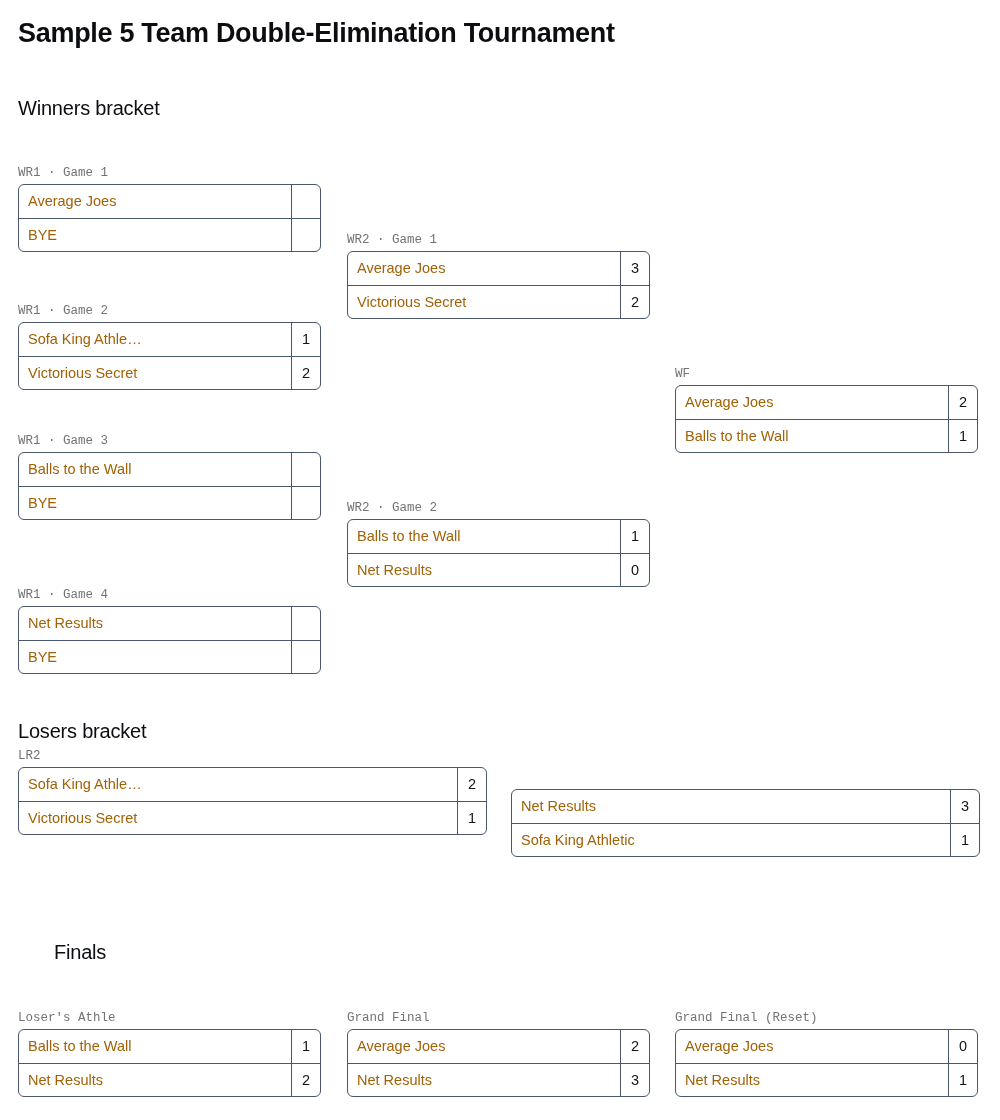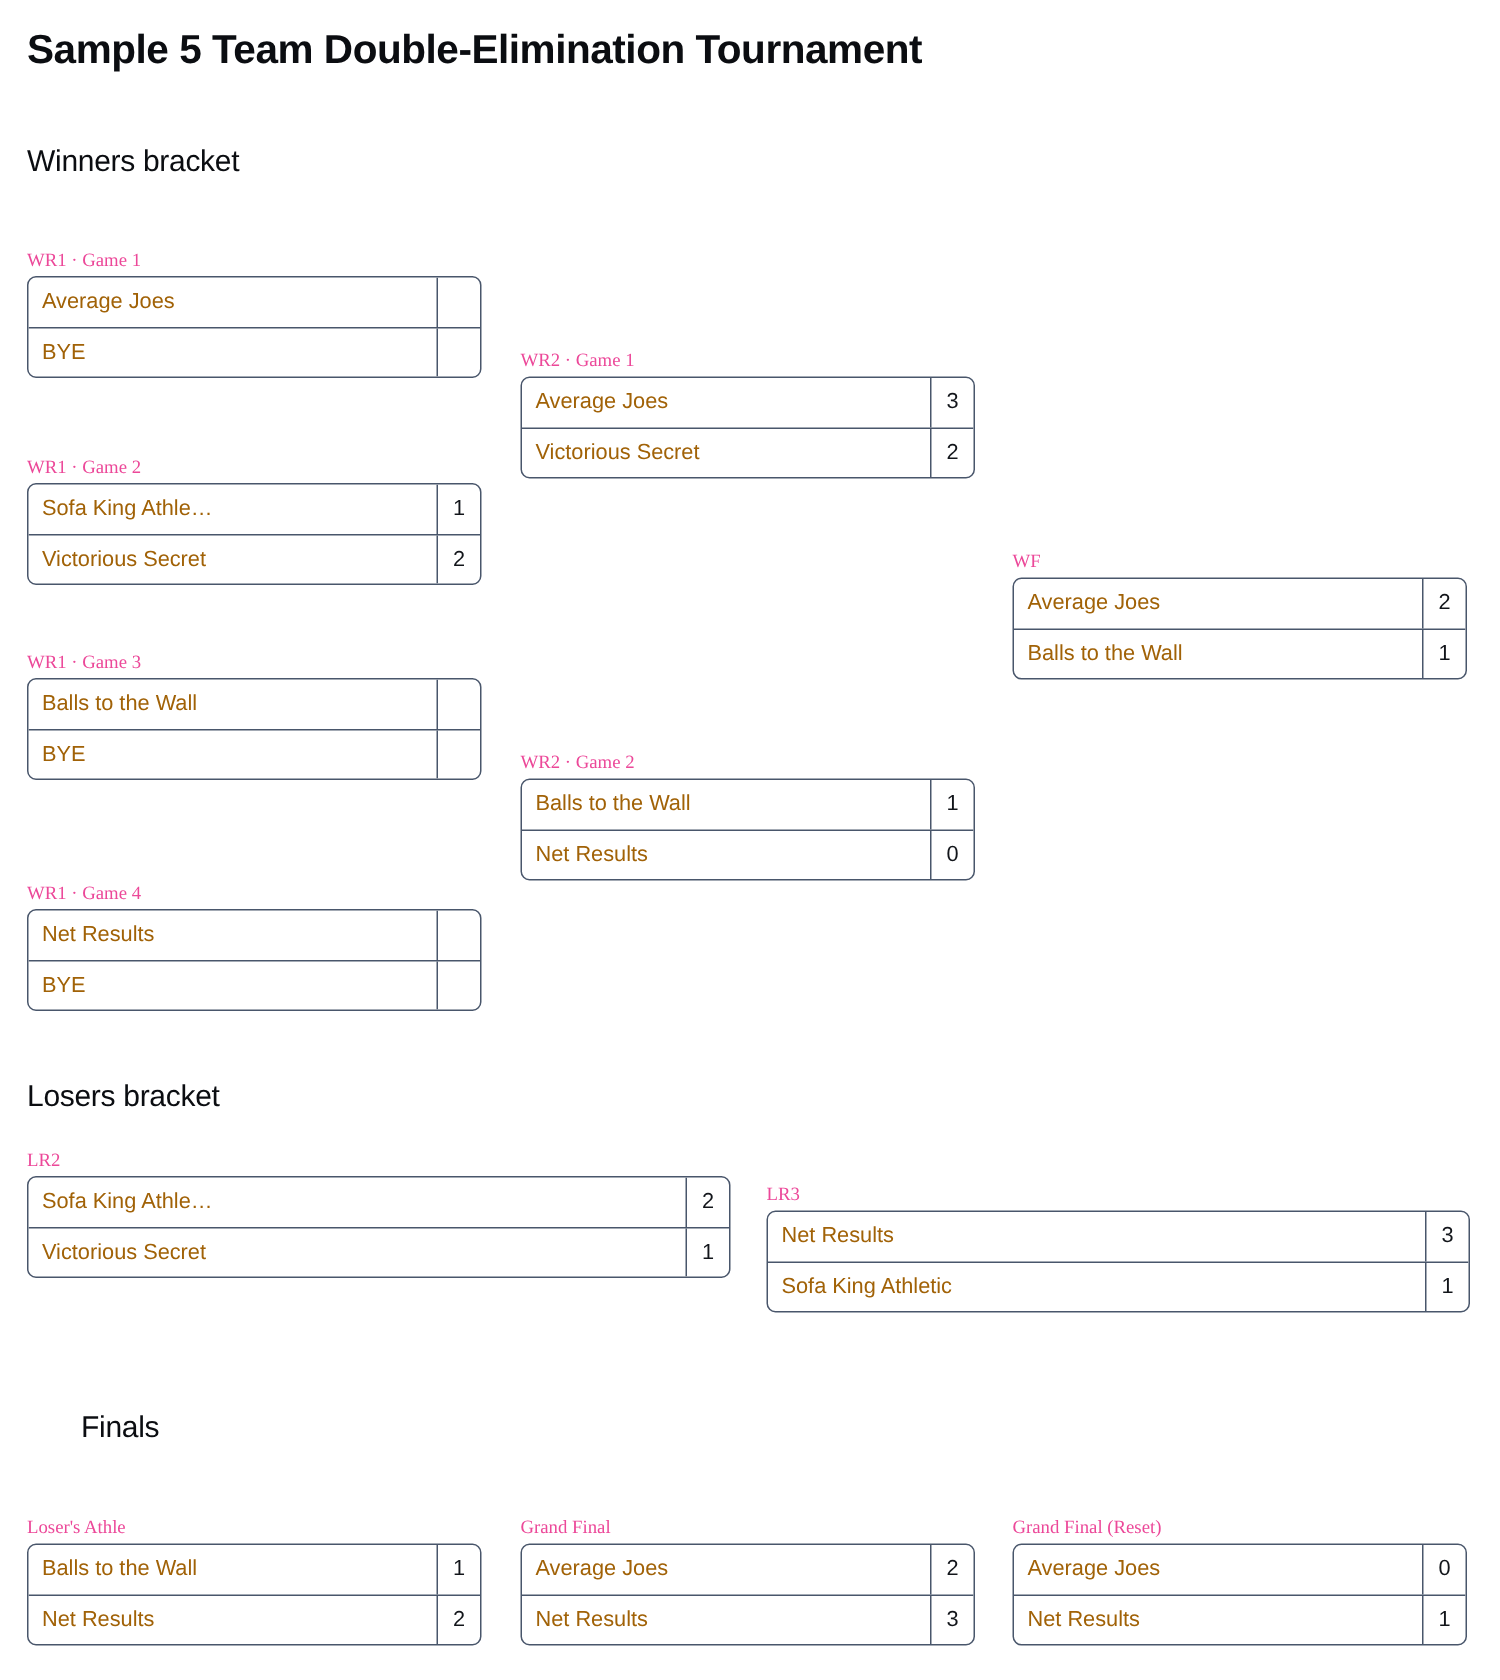--- a/index.html
+++ b/index.html
@@ -50,25 +50,25 @@
   #losers-title  { top: 720px; }
   #finals-title  { top: 941px; margin-left: 36px; }
 
   
   .match {
     position: absolute;
   }
 
   .match-label {
     font-size: 12.5px;
-    color: #ec4899;
+    color: #737373;
     line-height: 14px;
     margin-bottom: 4px;
     white-space: nowrap;
-    font-family: Liberation Serif, serif;
+    font-family: Liberation Mono, monospace;
   }
 
   .match-box {
     border: 1.6px solid #49566b;
     border-radius: 6px;
     overflow: hidden;
     background: #fff;
   }
 
   .match-row {
@@ -212,36 +212,35 @@
       </div>
       <div class="match-row">
         <div class="team-name">Balls to the Wall</div>
         <div class="team-score">1</div>
       </div>
     </div>
   </div>
 
   <div class="section-title" id="losers-title">Losers bracket</div>
 
-  <div class="match w-wide" style="left:18px; top:766px;">
+  <div class="match w-wide" style="left:18px; top:749px;">
     <div class="match-label">LR2</div>
     <div class="match-box">
       <div class="match-row">
         <div class="team-name">Sofa King Athle…</div>
         <div class="team-score">2</div>
       </div>
       <div class="match-row">
         <div class="team-name">Victorious Secret</div>
         <div class="team-score">1</div>
       </div>
     </div>
   </div>
 
   <div class="match w-wide" style="left:511px; top:789px;">
-    <div class="match-label">LR3</div>
     <div class="match-box">
       <div class="match-row">
         <div class="team-name">Net Results</div>
         <div class="team-score">3</div>
       </div>
       <div class="match-row">
         <div class="team-name">Sofa King Athletic</div>
         <div class="team-score">1</div>
       </div>
     </div>

